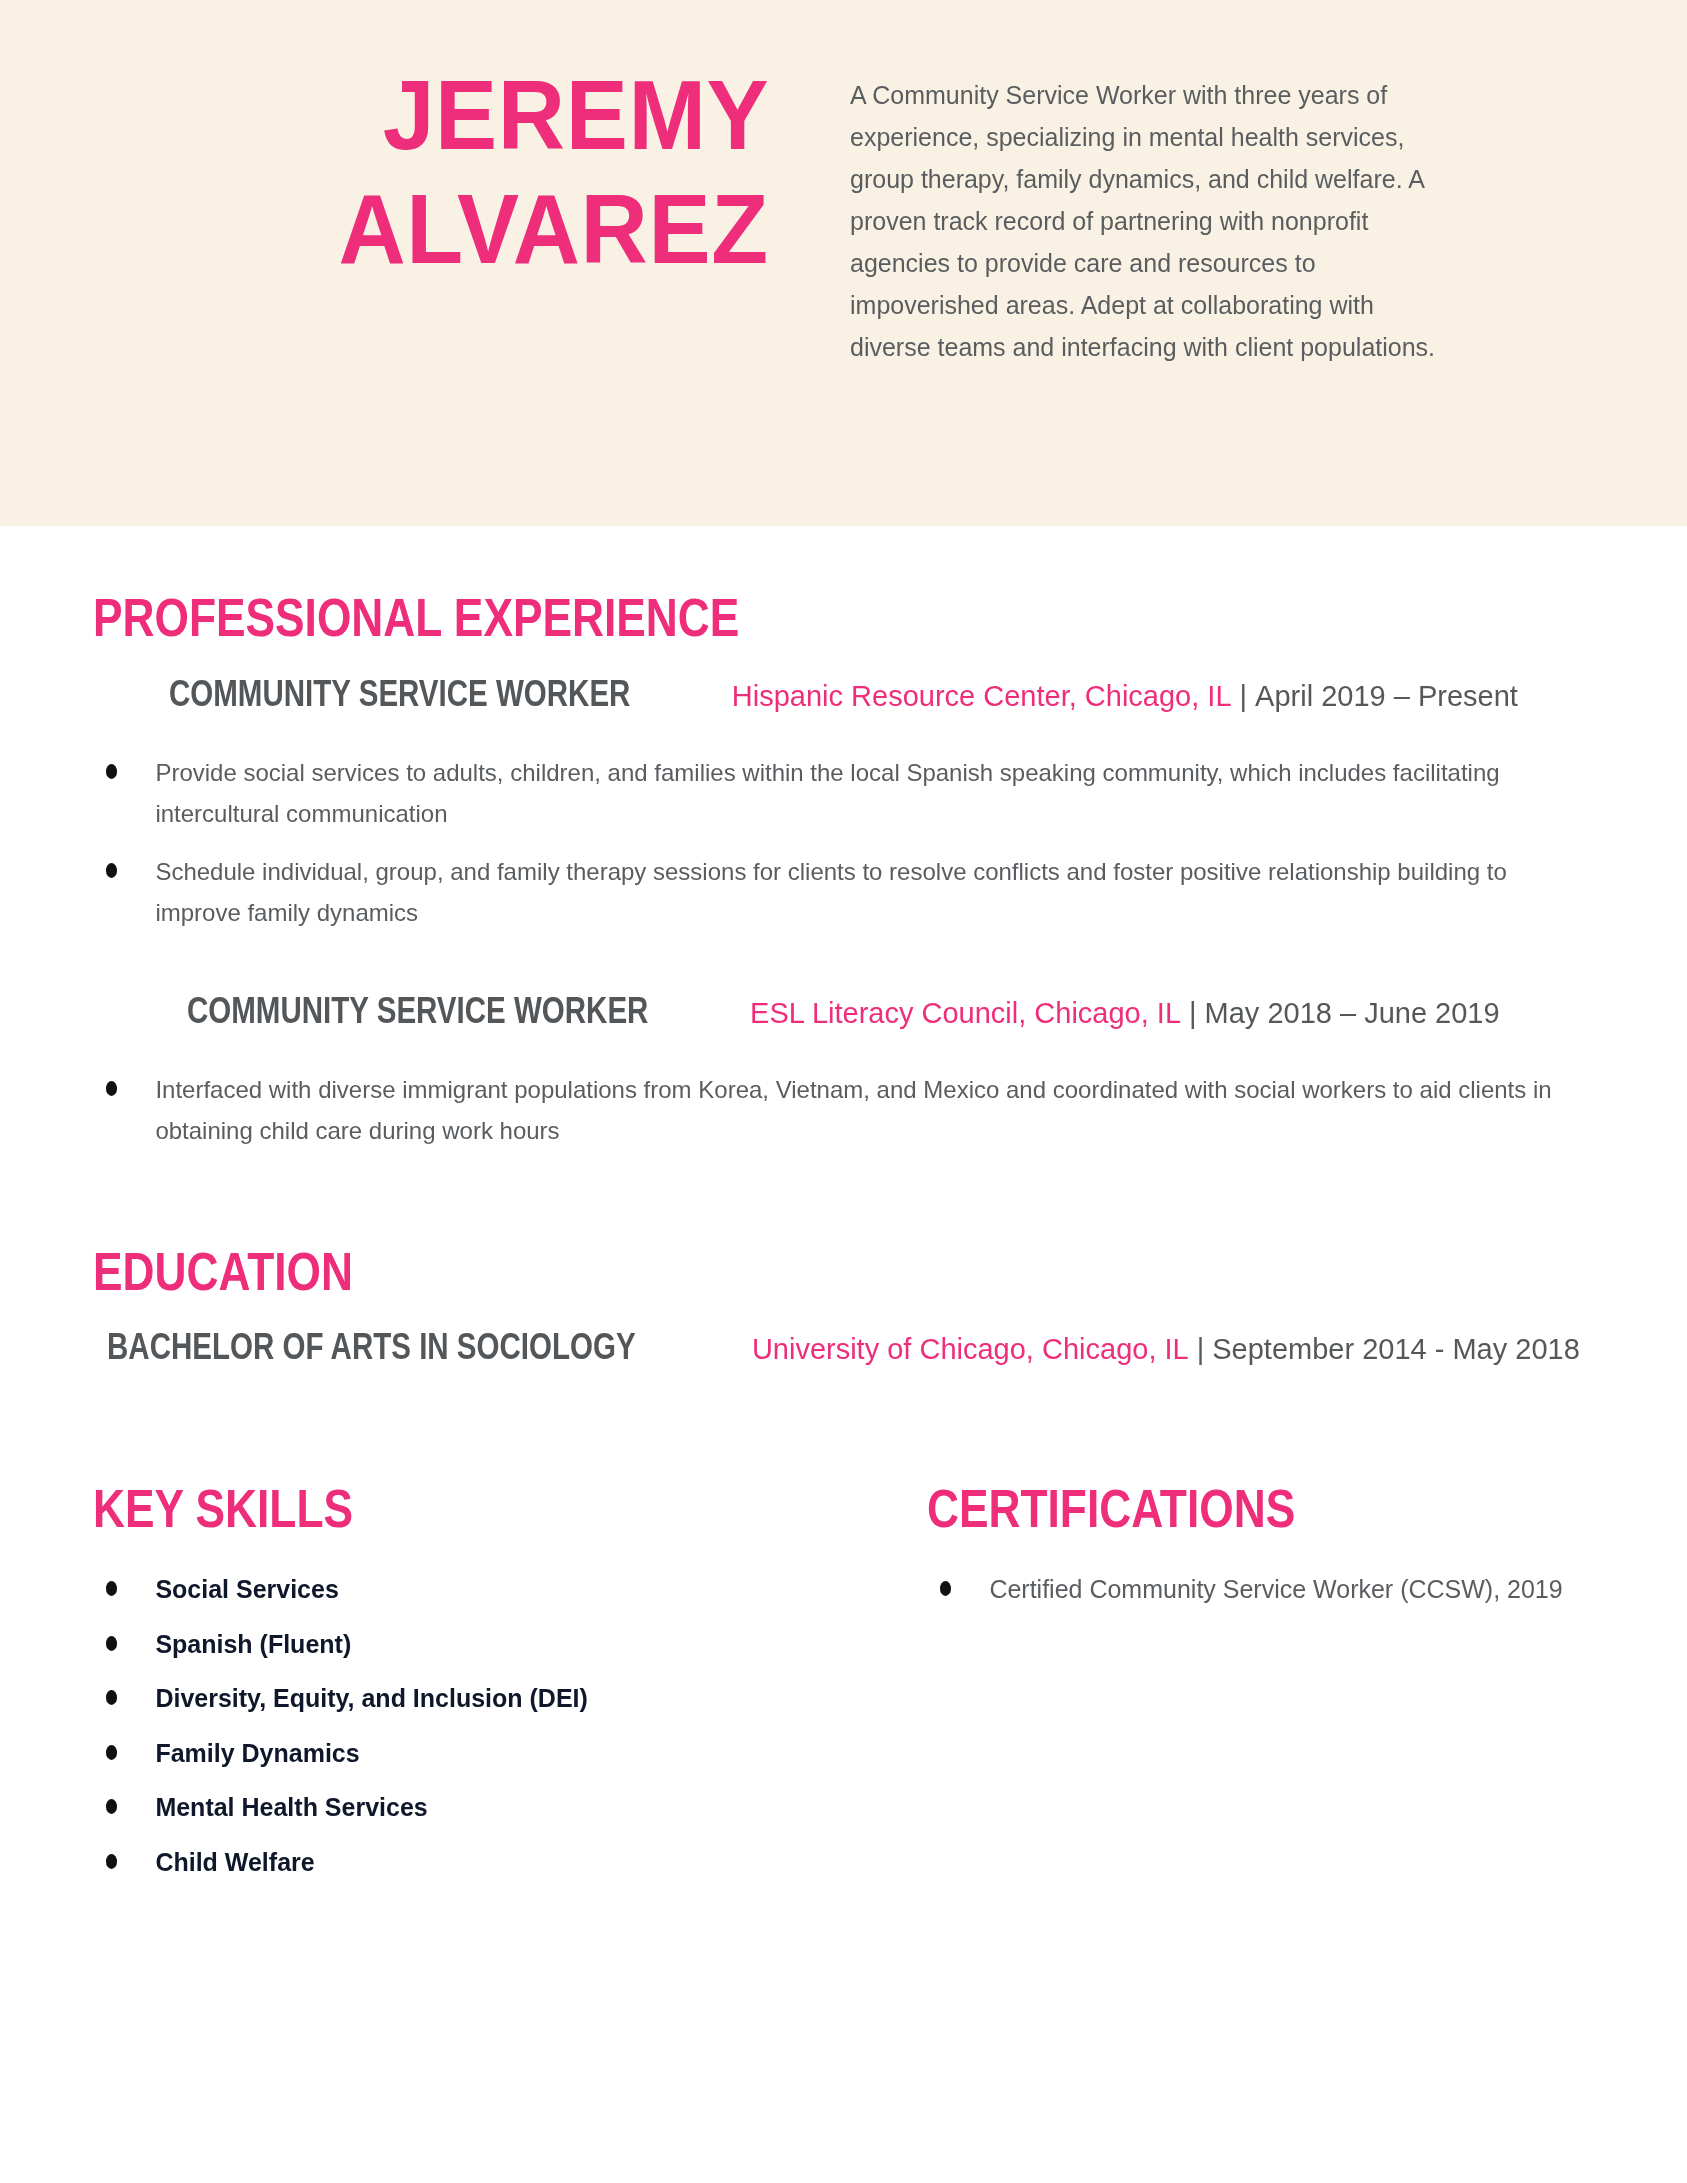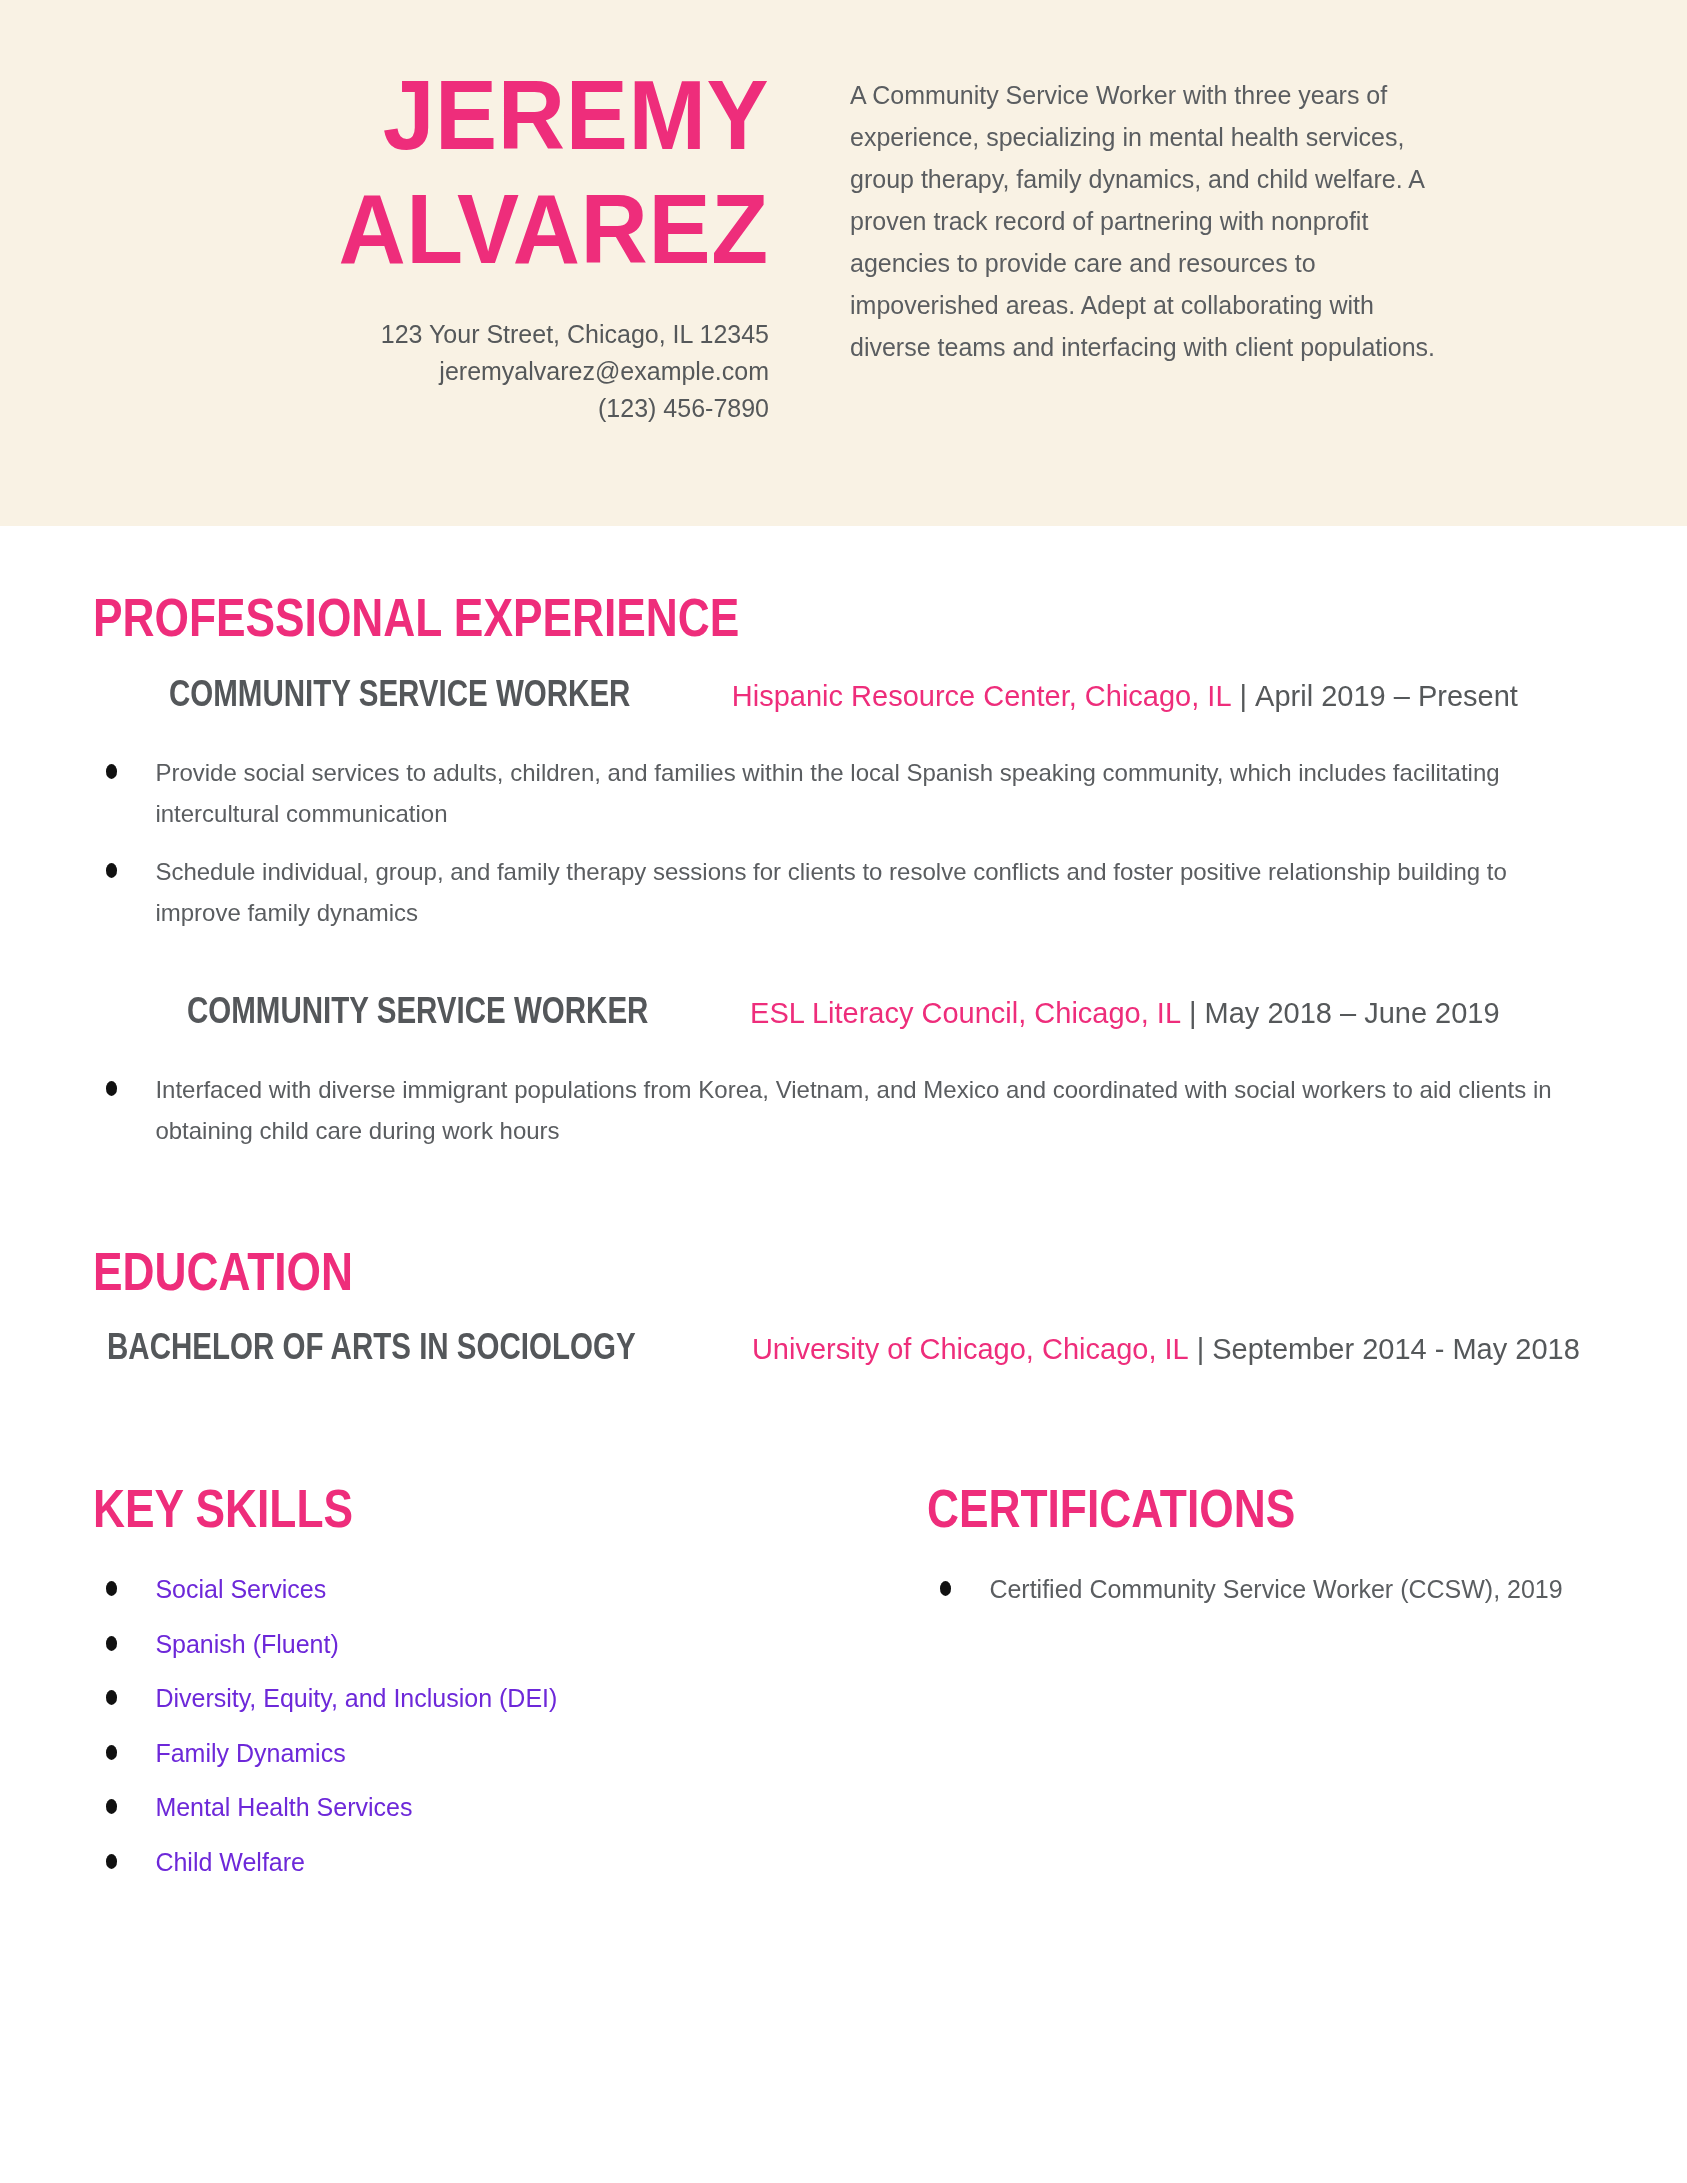--- a/index.html
+++ b/index.html
@@ -42,39 +42,34 @@
   ul.bullets li { display:flex; margin-bottom:17px; }
   .dot { flex:0 0 auto; width:11.2px; height:15px; background:#111111; border-radius:50%; margin:12px 0 0 13.2px; }
   .bullet-text { margin-left:38px; font-size:24px; line-height:41px; color:#5a5d60; max-width:1439px; }
 
   
   .columns { display:flex; margin-top:112px; }
   .col-skills { width:834px; flex:0 0 auto; }
   .col-certs { flex:1 1 auto; }
   ul.simple-list { list-style:none; margin:34px 0 0 0; padding:0; }
   ul.simple-list li { display:flex; margin-bottom:14.6px; }
-  .skill-text { margin-left:38px; font-size:25px; line-height:40px; color:#6d28d9; }
+  .skill-text { margin-left:38px; font-size:25px; line-height:40px; color:#0f172a;font-weight:bold; }
   .cert-text { margin-left:38px; font-size:25px; line-height:41px; color:#5a5d60; max-width:582px; }
 </style>
 </head>
 <body>
 
 <div class="page">
 
   <header class="header">
     <div class="header-left">
       <h1 style="margin:0; font-weight:normal;">
         <div class="name-line"><span>JEREMY</span></div>
         <div class="name-line"><span>ALVAREZ</span></div>
       </h1>
-      <div class="contact">
-        <div>123 Your Street, Chicago, IL 12345</div>
-        <div>jeremyalvarez@example.com</div>
-        <div>(123) 456-7890</div>
-      </div>
     </div>
     <div class="header-right">
       <p class="summary">A Community Service Worker with three years of experience, specializing in mental health services, group therapy, family dynamics, and child welfare. A proven track record of partnering with nonprofit agencies to provide care and resources to impoverished areas. Adept at collaborating with diverse teams and interfacing with client populations.</p>
     </div>
   </header>
 
   <main class="main">
 
     <h2 class="section-heading mt-exp"><span>PROFESSIONAL EXPERIENCE</span></h2>
 

